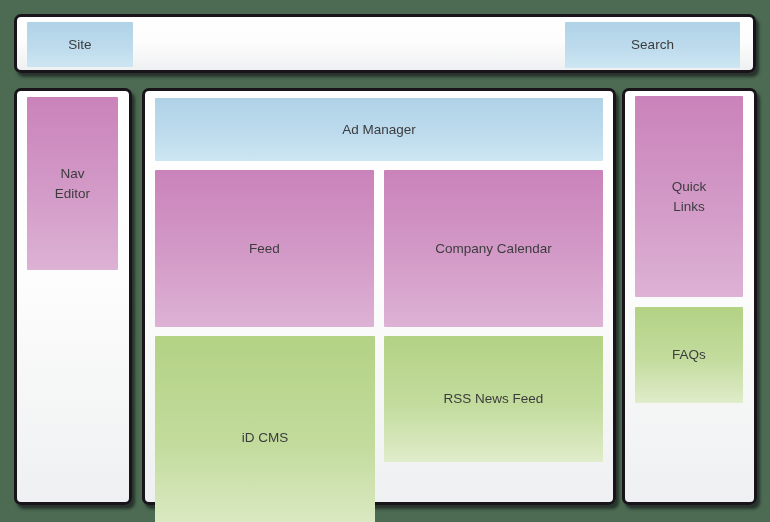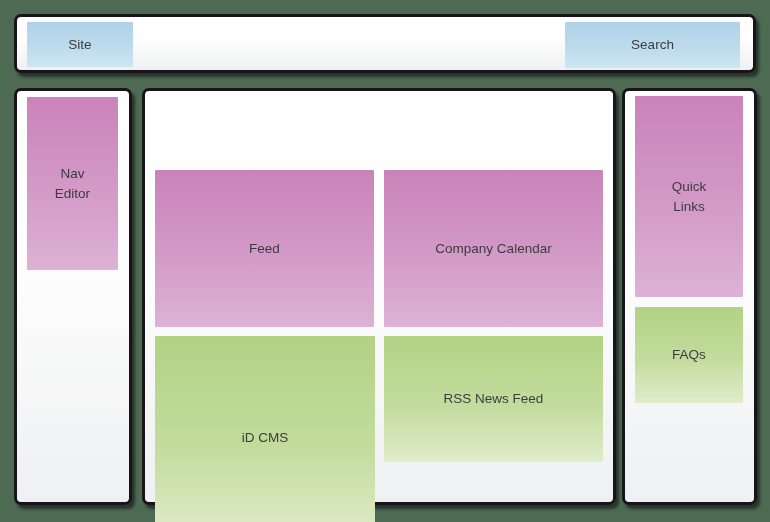--- a/index.html
+++ b/index.html
@@ -91,20 +91,23 @@
     </div>
   </div>
 
   <div class="panel left-sidebar">
     <div class="block pink nav-editor-block">
       <span class="wrap-narrow">Nav Editor</span>
     </div>
   </div>
 
   <div class="panel main-panel">
+    <div class="block blue ad-manager-block">
+      <span>Ad Manager</span>
+    </div>
     <div class="block pink news-block">
       <span>Feed</span>
     </div>
     <div class="block pink company-calendar-block">
       <span>Company Calendar</span>
     </div>
     <div class="block green id-cms-block">
       <span>iD CMS</span>
     </div>
     <div class="block green rss-news-feed-block">

